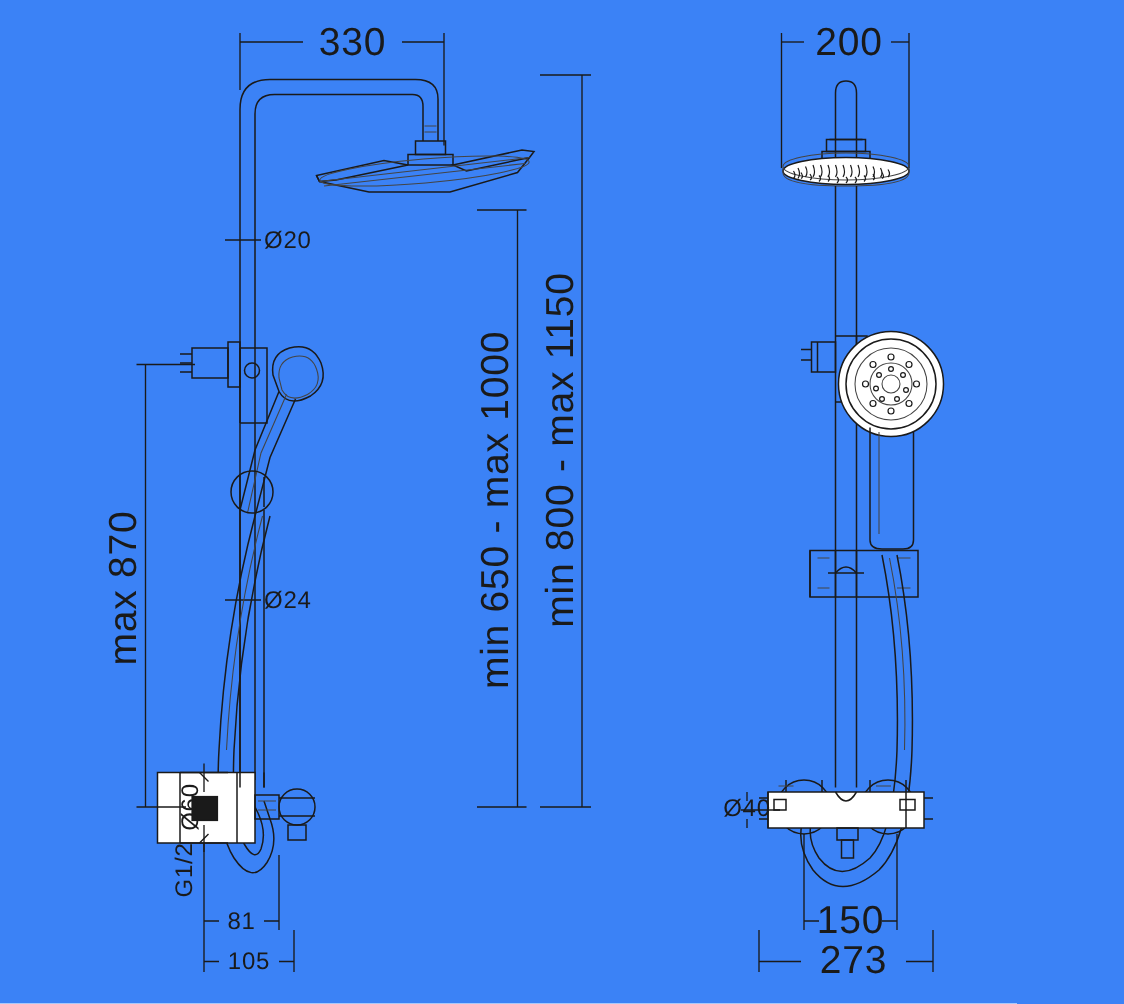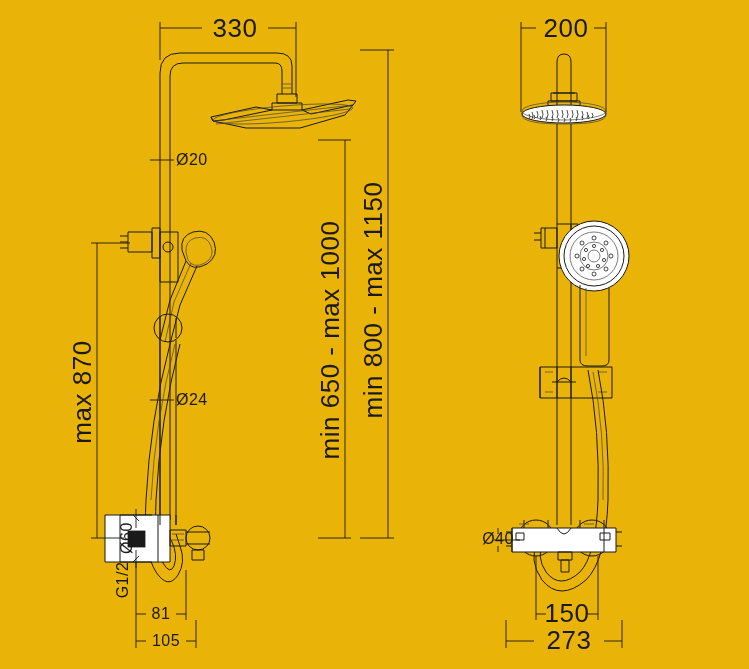--- a/index.html
+++ b/index.html
@@ -7,21 +7,21 @@
     padding: 0;
     background: #ffffff;
   }
   body {
     font-family: "Liberation Sans", sans-serif;
   }
   #stage {
     position: relative;
     width: 749px;
     height: 669px;
-    background: #eab308;
+    background: #3b82f6;
     overflow: hidden;
   }
   #stage svg {
     position: absolute;
     left: 0;
     top: 0;
   }
   .dimtext {
     font-family: "Liberation Sans", sans-serif;
     fill: #1a1a1a;

